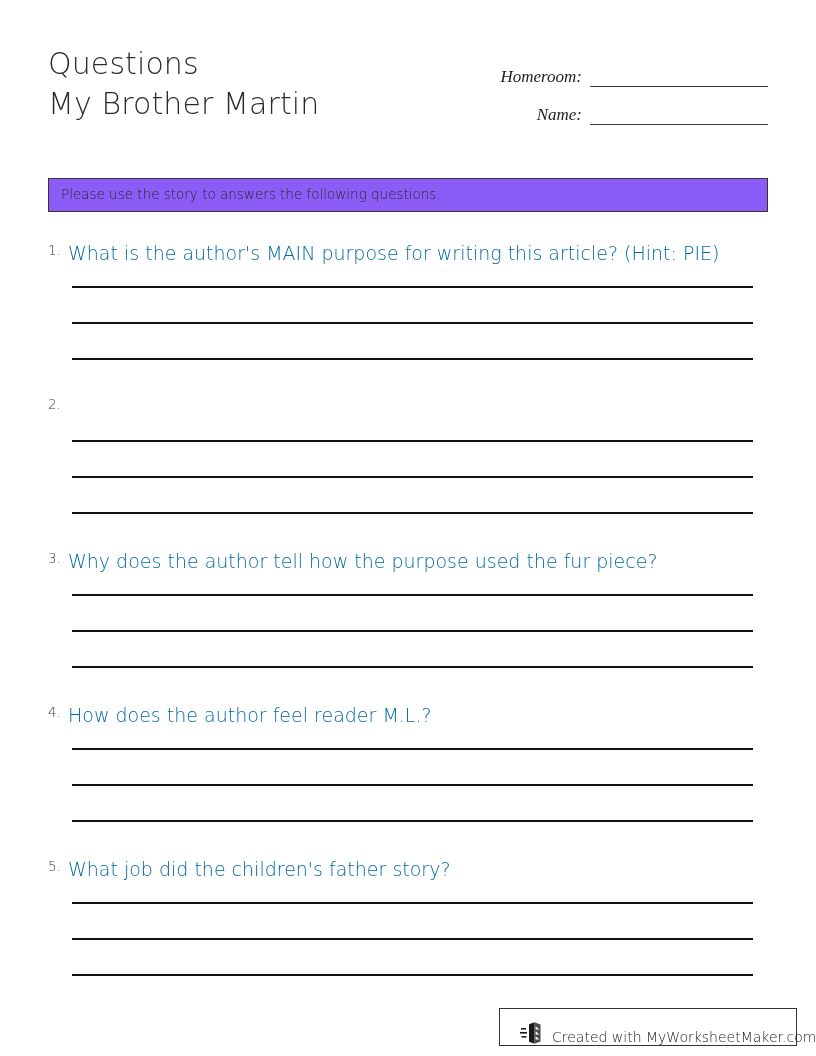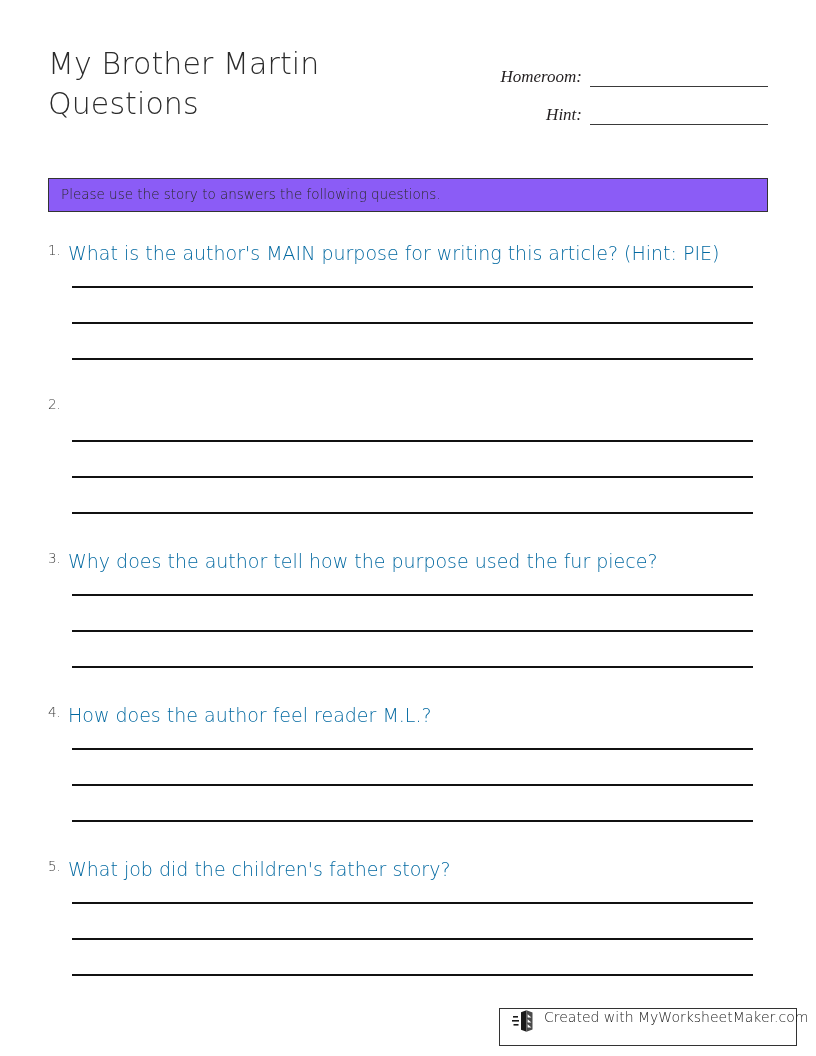--- a/index.html
+++ b/index.html
@@ -156,22 +156,22 @@
   .footer-badge {
     position: absolute;
     left: 499px;
     top: 1008px;
     width: 298px;
     height: 38px;
     box-sizing: border-box;
     border: 1.2px solid #333333;
     background: #ffffff;
     display: flex;
-    align-items: flex-start;
-    padding-left: 12px;
+    align-items: flex-end;
+    padding-left: 20px;
   }
   .badge-icon {
     width: 26px;
     height: 24px;
     flex: 0 0 auto;
     margin-right: 6px;
     display: block;
   }
   .badge-text {
     font-family: "DejaVu Sans", sans-serif;
@@ -181,31 +181,31 @@
     white-space: nowrap;
   }
 </style>
 </head>
 <body>
 
 <div class="page">
 
   <div class="header">
     <div class="title">
+      <span class="title-line">Questions</span>
       <span class="title-line">My Brother Martin</span>
-      <span class="title-line">Questions</span>
     </div>
 
     <div class="fields">
       <div class="field-row">
         <span class="field-label">Homeroom:</span>
         <span class="field-rule"></span>
       </div>
       <div class="field-row">
-        <span class="field-label">Hint:</span>
+        <span class="field-label">Name:</span>
         <span class="field-rule"></span>
       </div>
     </div>
   </div>
 
   <div class="instruction-box">
     <span class="instruction-text">Please use the story to answers the following questions.</span>
   </div>
 
   <div class="questions">

